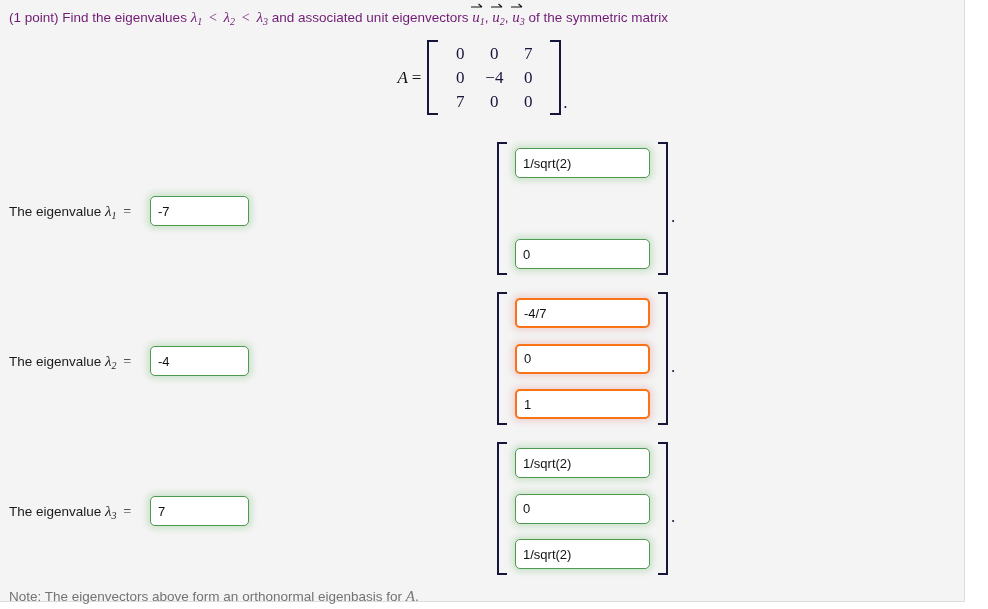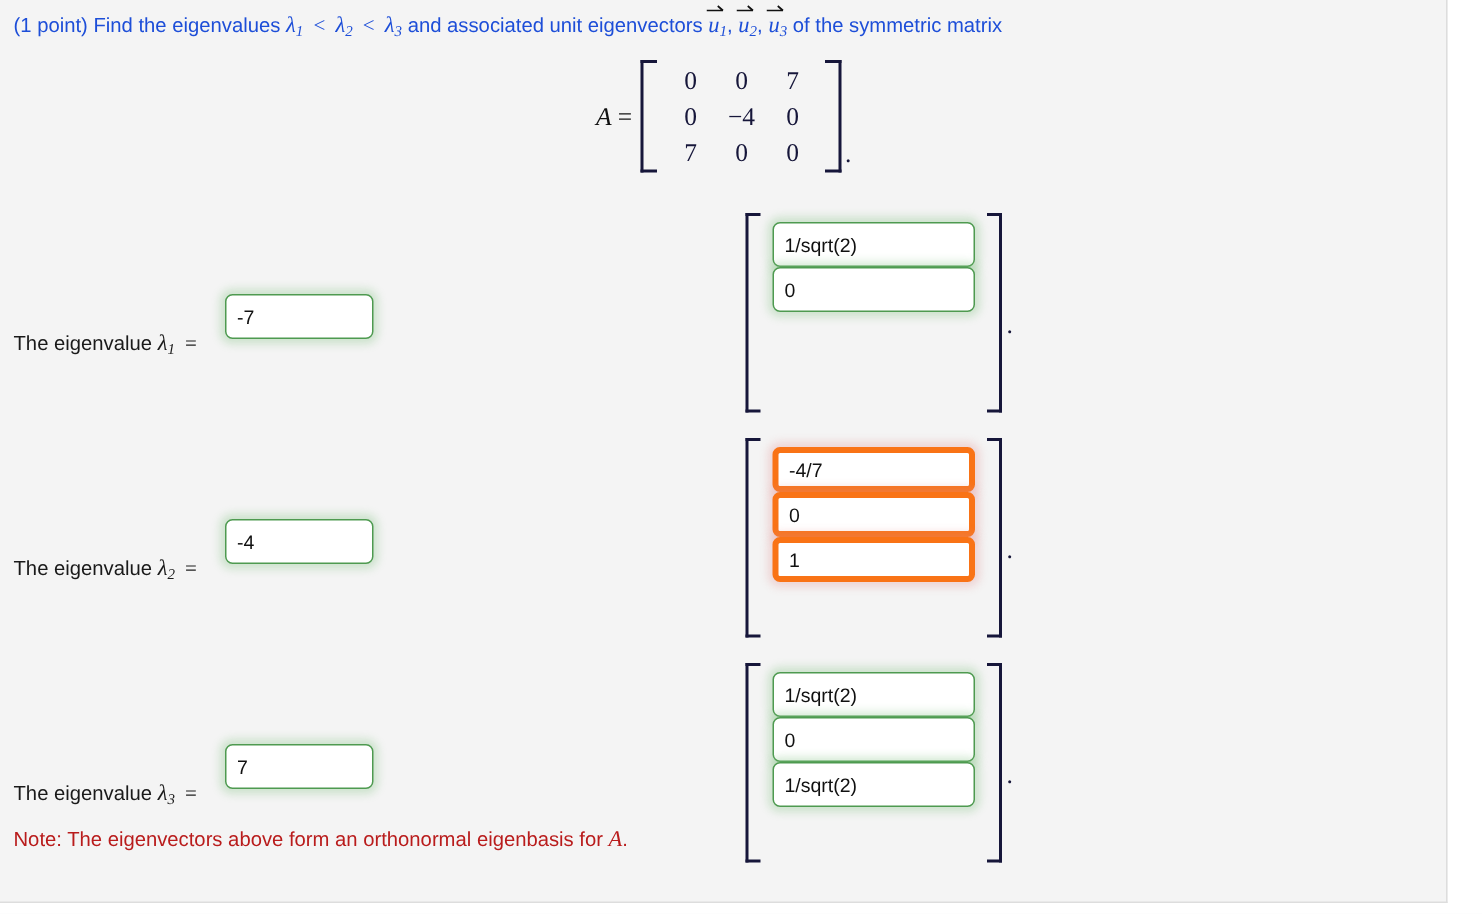--- a/index.html
+++ b/index.html
@@ -25,21 +25,21 @@
     border-bottom: 1px solid #dddddd;
     box-sizing: border-box;
   }
 
   
   .prompt {
     position: absolute;
     left: 9px;
     top: 9px;
     font-size: 13.5px;
-    color: #1d4ed8;
+    color: #701a75;
     white-space: nowrap;
     line-height: 16px;
     text-align: center;
   }
 
   .mathvar {
     font-family: "Liberation Serif", serif;
     font-style: italic;
     font-size: 15px;
   }
@@ -136,21 +136,21 @@
     left: 0;
     width: 965px;
     height: 140px;
   }
   .eigen-row.r1 { top: 138px; }
   .eigen-row.r2 { top: 288px; }
   .eigen-row.r3 { top: 438px; }
 
   .row-text {
     position: absolute;
-    top: 83px;
+    top: 65px;
     font-size: 13.5px;
     color: #1a1a1a;
     white-space: nowrap;
     line-height: 16px;
   }
   .row-text.left-text  { left: 9px; }
   .row-text.mid-text   { left: 258px; }
 
   
   input.ans {
@@ -161,21 +161,21 @@
     border-radius: 5px;
     padding: 0 7px;
     box-sizing: border-box;
     outline: none;
   }
   input.ans.correct {
     border: 1px solid #4e9a50;
     box-shadow: 0 0 6px 3px rgba(120, 190, 120, 0.32);
   }
   input.ans.incorrect {
-    border: 4px solid #f97316;
+    border: 2px solid #f97316;
     box-shadow: 0 0 6px 3px rgba(226, 140, 140, 0.30);
   }
 
   .lambda-input {
     position: absolute;
     top: 58px;
     left: 150px;
     width: 99px;
     height: 30px;
   }
@@ -193,43 +193,43 @@
     width: 8px;
     border-top: 2px solid #16163a;
     border-bottom: 2px solid #16163a;
   }
   .vbracket.left  { border-left: 2px solid #16163a; }
   .vbracket.right { border-right: 2px solid #16163a; }
 
   .vec-fields {
     display: flex;
     flex-direction: column;
-    justify-content: flex-start;
+    justify-content: space-between;
     padding: 6px 8px;
   }
   .vec-fields input.ans {
     width: 135px;
     height: 30px;
   }
   .vec-period {
     font-family: "Liberation Serif", serif;
     font-size: 17px;
     color: #16163a;
     align-self: center;
     margin-left: 3px;
     padding-top: 16px;
   }
 
   
   .note {
     position: absolute;
     left: 9px;
-    top: 552px;
+    top: 588px;
     font-size: 13.5px;
-    color: #b91c1c;
+    color: #737373;
     white-space: nowrap;
   }
 </style>
 </head>
 <body>
 
 <div class="problem-panel">
 
   <div class="prompt">
     <span>(1 point)</span>

